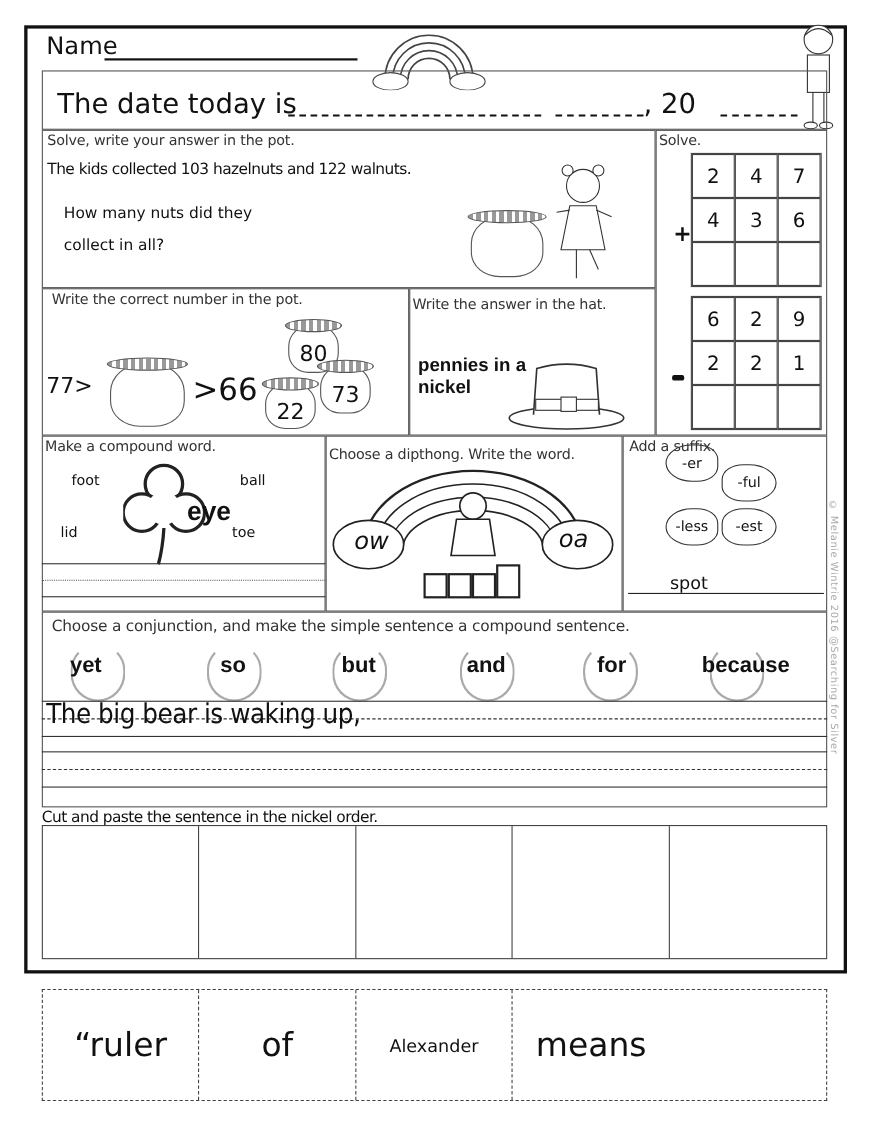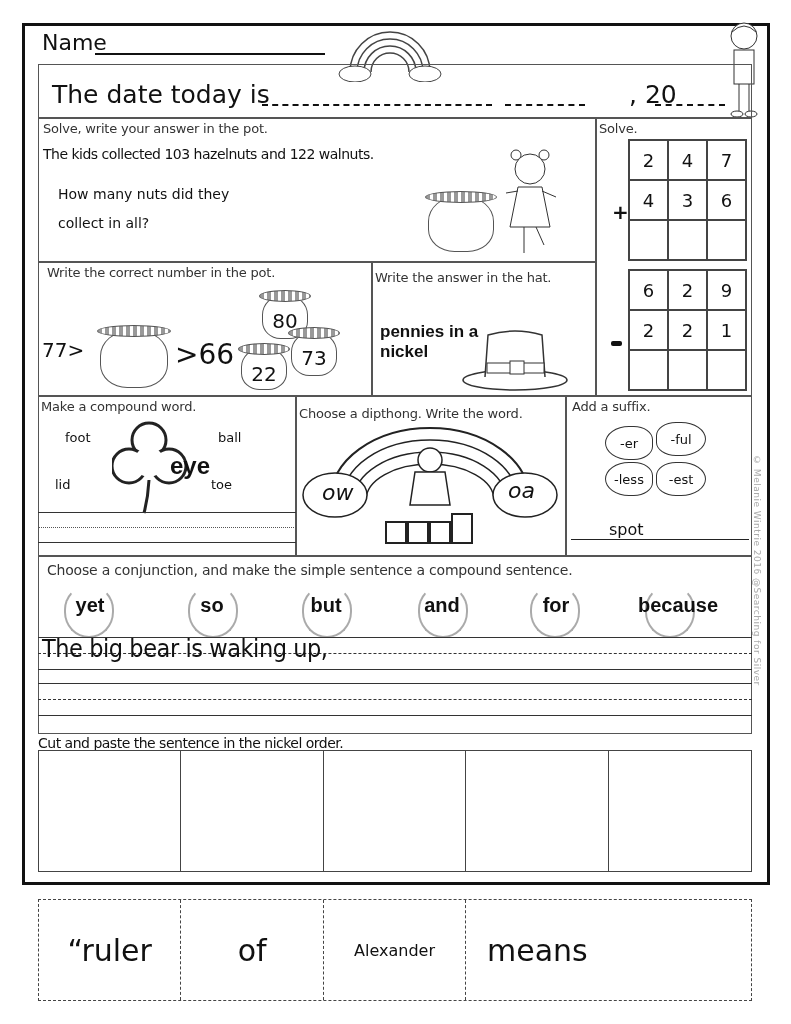--- a/index.html
+++ b/index.html
@@ -55,21 +55,21 @@
   <line x1="17" y1="64" x2="17" y2="92" stroke="#333"></line>
   <line x1="27" y1="64" x2="27" y2="92" stroke="#333"></line>
   <ellipse cx="15" cy="94" rx="6" ry="3" fill="#fff" stroke="#333"></ellipse>
   <ellipse cx="29" cy="94" rx="6" ry="3" fill="#fff" stroke="#333"></ellipse>
 </svg>
 
 <div class="date-box"></div>
 <span class="date-text">The date today is</span>
 <div class="blank" style="left:262px;top:104px;width:230px;"></div>
 <div class="blank" style="left:505px;top:104px;width:80px;"></div>
-<span class="abs" style="left:585px;top:80px;font-size:25px;margin-left:44px;">, 20</span>
+<span class="abs" style="left:585px;top:80px;font-size:25px;">, 20</span>
 <div class="blank" style="left:655px;top:104px;width:70px;"></div>
 
 <div class="sec" style="left:38px;top:118px;width:558px;height:144px;"></div>
 <span class="abs lbl" style="left:43px;top:121px;">Solve, write your answer in the pot.</span>
 <span class="abs" style="left:43px;top:146px;font-size:14px;letter-spacing:-0.5px;">The kids collected 103 hazelnuts and 122 walnuts.</span>
 <span class="abs" style="left:58px;top:186px;font-size:14px;">How many nuts did they</span>
 <span class="abs" style="left:58px;top:215px;font-size:14px;">collect in all?</span>
 <div class="pot" style="left:428px;top:196px;width:66px;height:56px;"></div>
 <svg class="icon-svg" style="left:500px;top:145px" width="62" height="115" viewBox="0 0 62 115">
   <circle cx="30" cy="24" r="15" fill="#fff" stroke="#333"></circle>
@@ -161,36 +161,36 @@
 </svg>
 <span class="abs" style="left:322px;top:480px;font-size:22px;font-style:italic;">ow</span>
 <span class="abs" style="left:508px;top:478px;font-size:22px;font-style:italic;">oa</span>
 <div class="abs" style="left:385px;top:521px;width:22px;height:23px;border:2px solid #222;"></div>
 <div class="abs" style="left:407px;top:521px;width:22px;height:23px;border:2px solid #222;"></div>
 <div class="abs" style="left:429px;top:521px;width:22px;height:23px;border:2px solid #222;"></div>
 <div class="abs" style="left:451px;top:513px;width:22px;height:31px;border:2px solid #222;"></div>
 
 <div class="sec" style="left:566px;top:396px;width:186px;height:160px;"></div>
 <span class="abs lbl" style="left:572px;top:399px;">Add a suffix.</span>
-<div class="abs" style="left:605px;top:426px;width:48px;height:34px;border:1.5px solid #333;border-radius:50% 40% 40% 50%;display:flex;align-items:center;justify-content:center;font-size:13px;">-er</div>
+<div class="abs" style="left:605px;top:404px;width:48px;height:34px;border:1.5px solid #333;border-radius:50% 40% 40% 50%;display:flex;align-items:center;justify-content:center;font-size:13px;">-er</div>
 <div class="abs" style="left:656px;top:422px;width:50px;height:34px;border:1.5px solid #333;border-radius:40% 50% 50% 40%;display:flex;align-items:center;justify-content:center;font-size:13px;">-ful</div>
 <div class="abs" style="left:605px;top:462px;width:48px;height:34px;border:1.5px solid #333;border-radius:50% 40% 40% 50%;display:flex;align-items:center;justify-content:center;font-size:13px;">-less</div>
 <div class="abs" style="left:656px;top:462px;width:50px;height:34px;border:1.5px solid #333;border-radius:40% 50% 50% 40%;display:flex;align-items:center;justify-content:center;font-size:13px;">-est</div>
 <span class="abs" style="left:609px;top:520px;font-size:16px;">spot</span>
 <div class="abs" style="left:571px;top:539px;width:178px;border-top:1.5px solid #222;"></div>
 
 <div class="sec" style="left:38px;top:556px;width:714px;height:178px;"></div>
 <span class="abs lbl" style="left:47px;top:562px;font-size:14px;">Choose a conjunction, and make the simple sentence a compound sentence.</span>
 <div class="shoe" style="left:64px;"></div>
 <div class="shoe" style="left:188px;"></div>
 <div class="shoe" style="left:302px;"></div>
 <div class="shoe" style="left:418px;"></div>
 <div class="shoe" style="left:530px;"></div>
 <div class="shoe" style="left:645px;"></div>
-<span class="conj" style="left:60px;">yet</span>
+<span class="conj" style="left:48px;">yet</span>
 <span class="conj" style="left:182px;">so</span>
 <span class="conj" style="left:296px;">but</span>
 <span class="conj" style="left:412px;">and</span>
 <span class="conj" style="left:526px;">for</span>
 <span class="conj" style="left:618px;width:120px;">because</span>
 
 <div class="wline" style="top:637px;border-top:1.5px solid #333;"></div>
 <div class="wline" style="top:653px;border-top:1px dashed #333;"></div>
 <div class="wline" style="top:669px;border-top:1.5px solid #333;"></div>
 <div class="wline" style="top:683px;border-top:1.5px solid #333;"></div>

